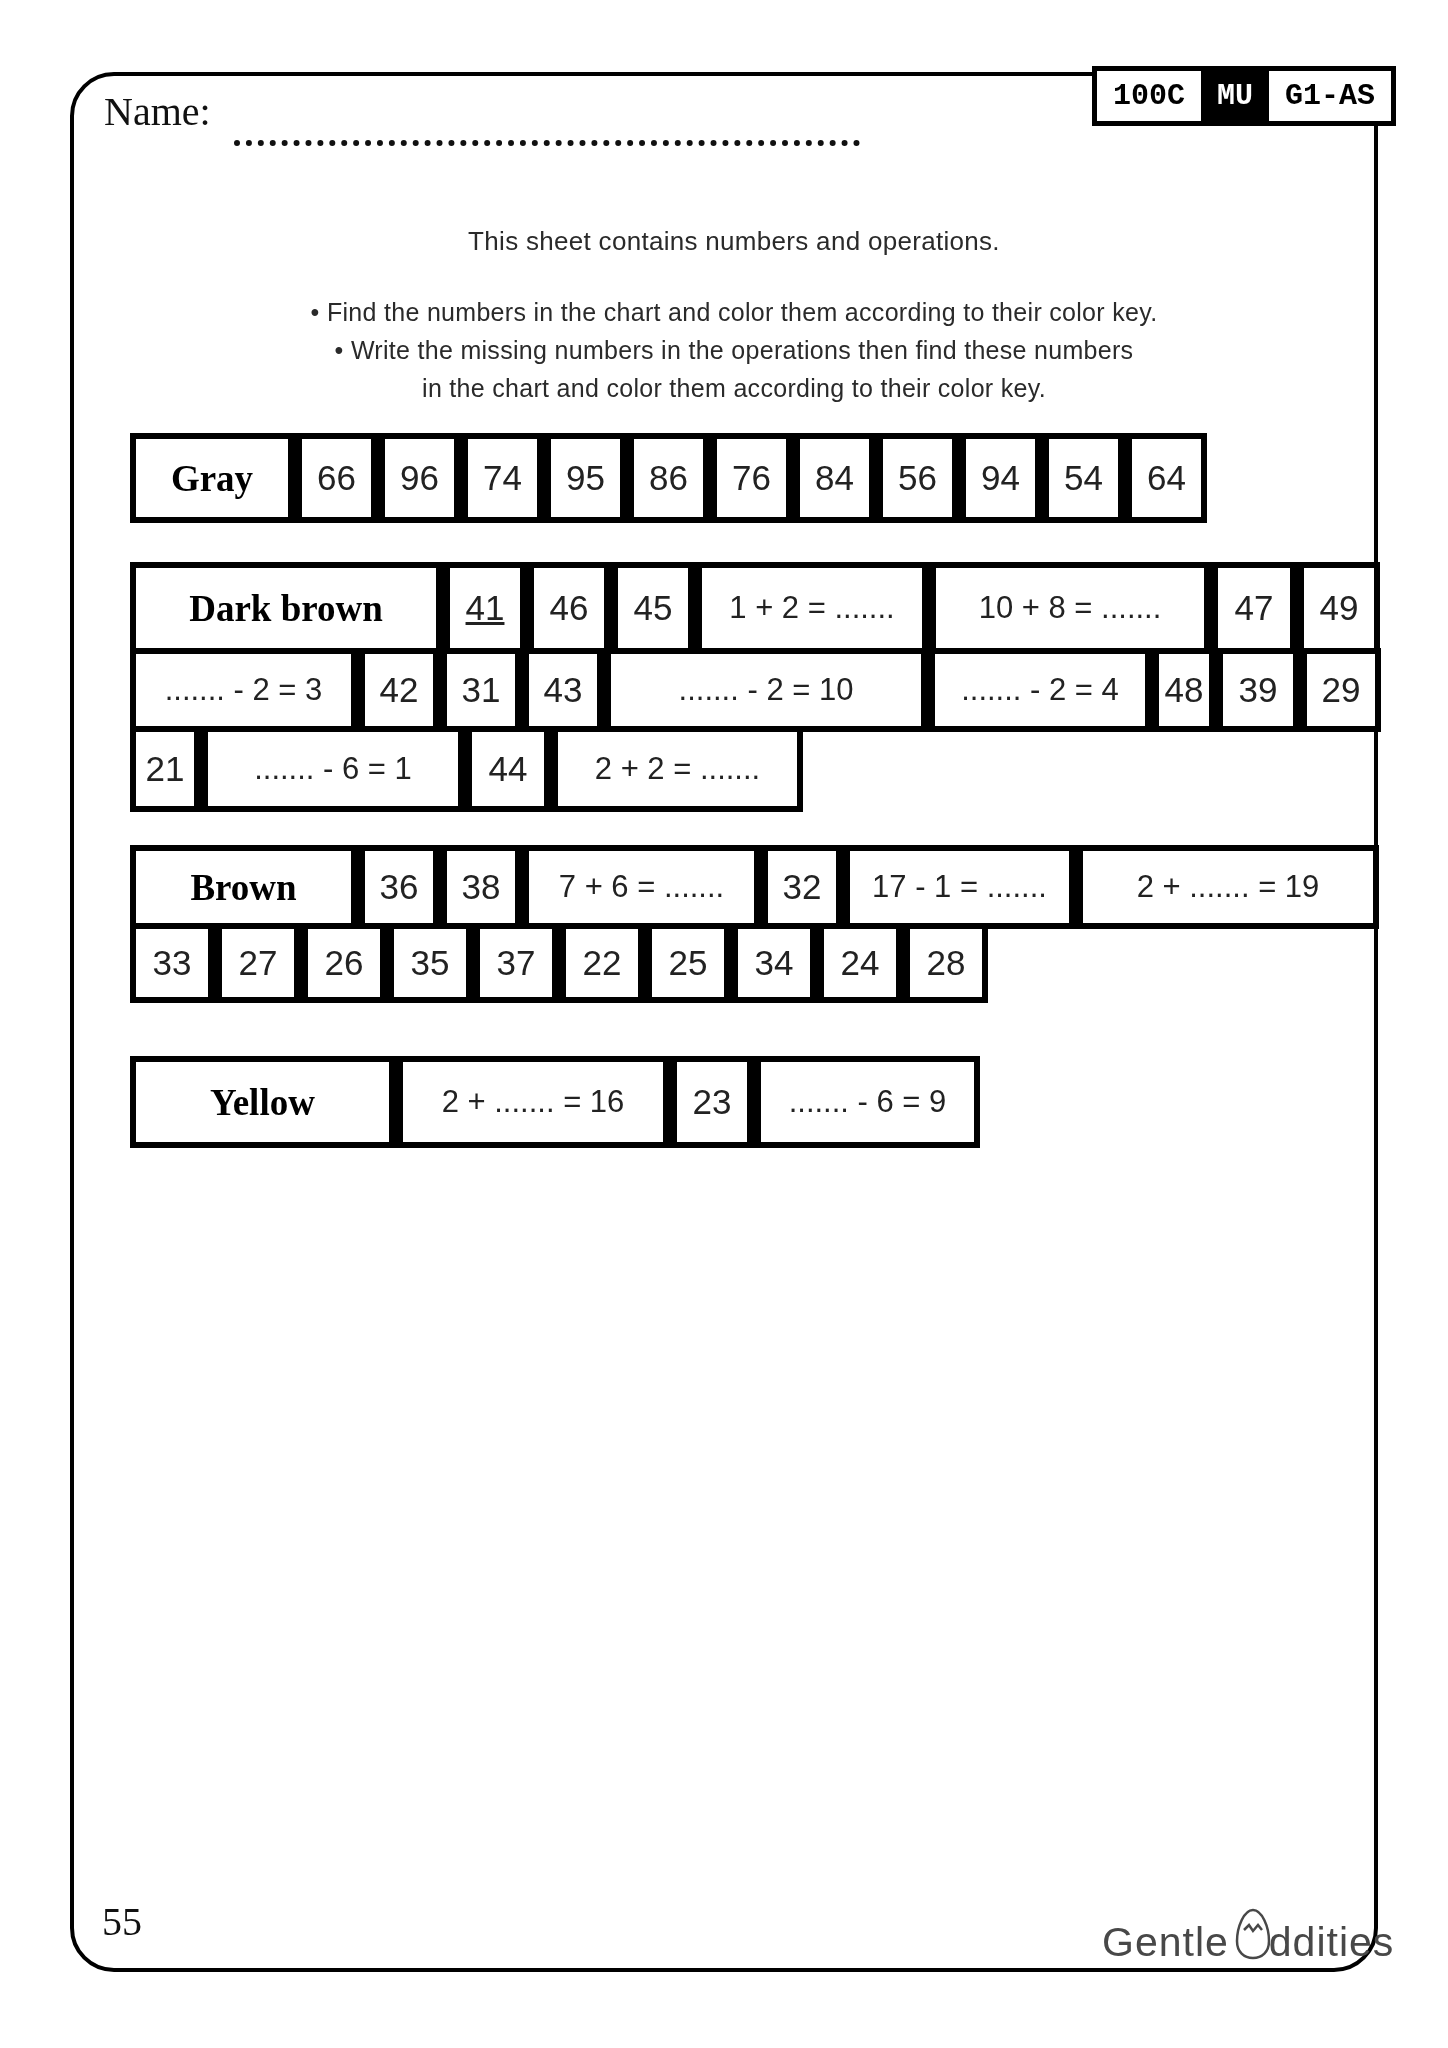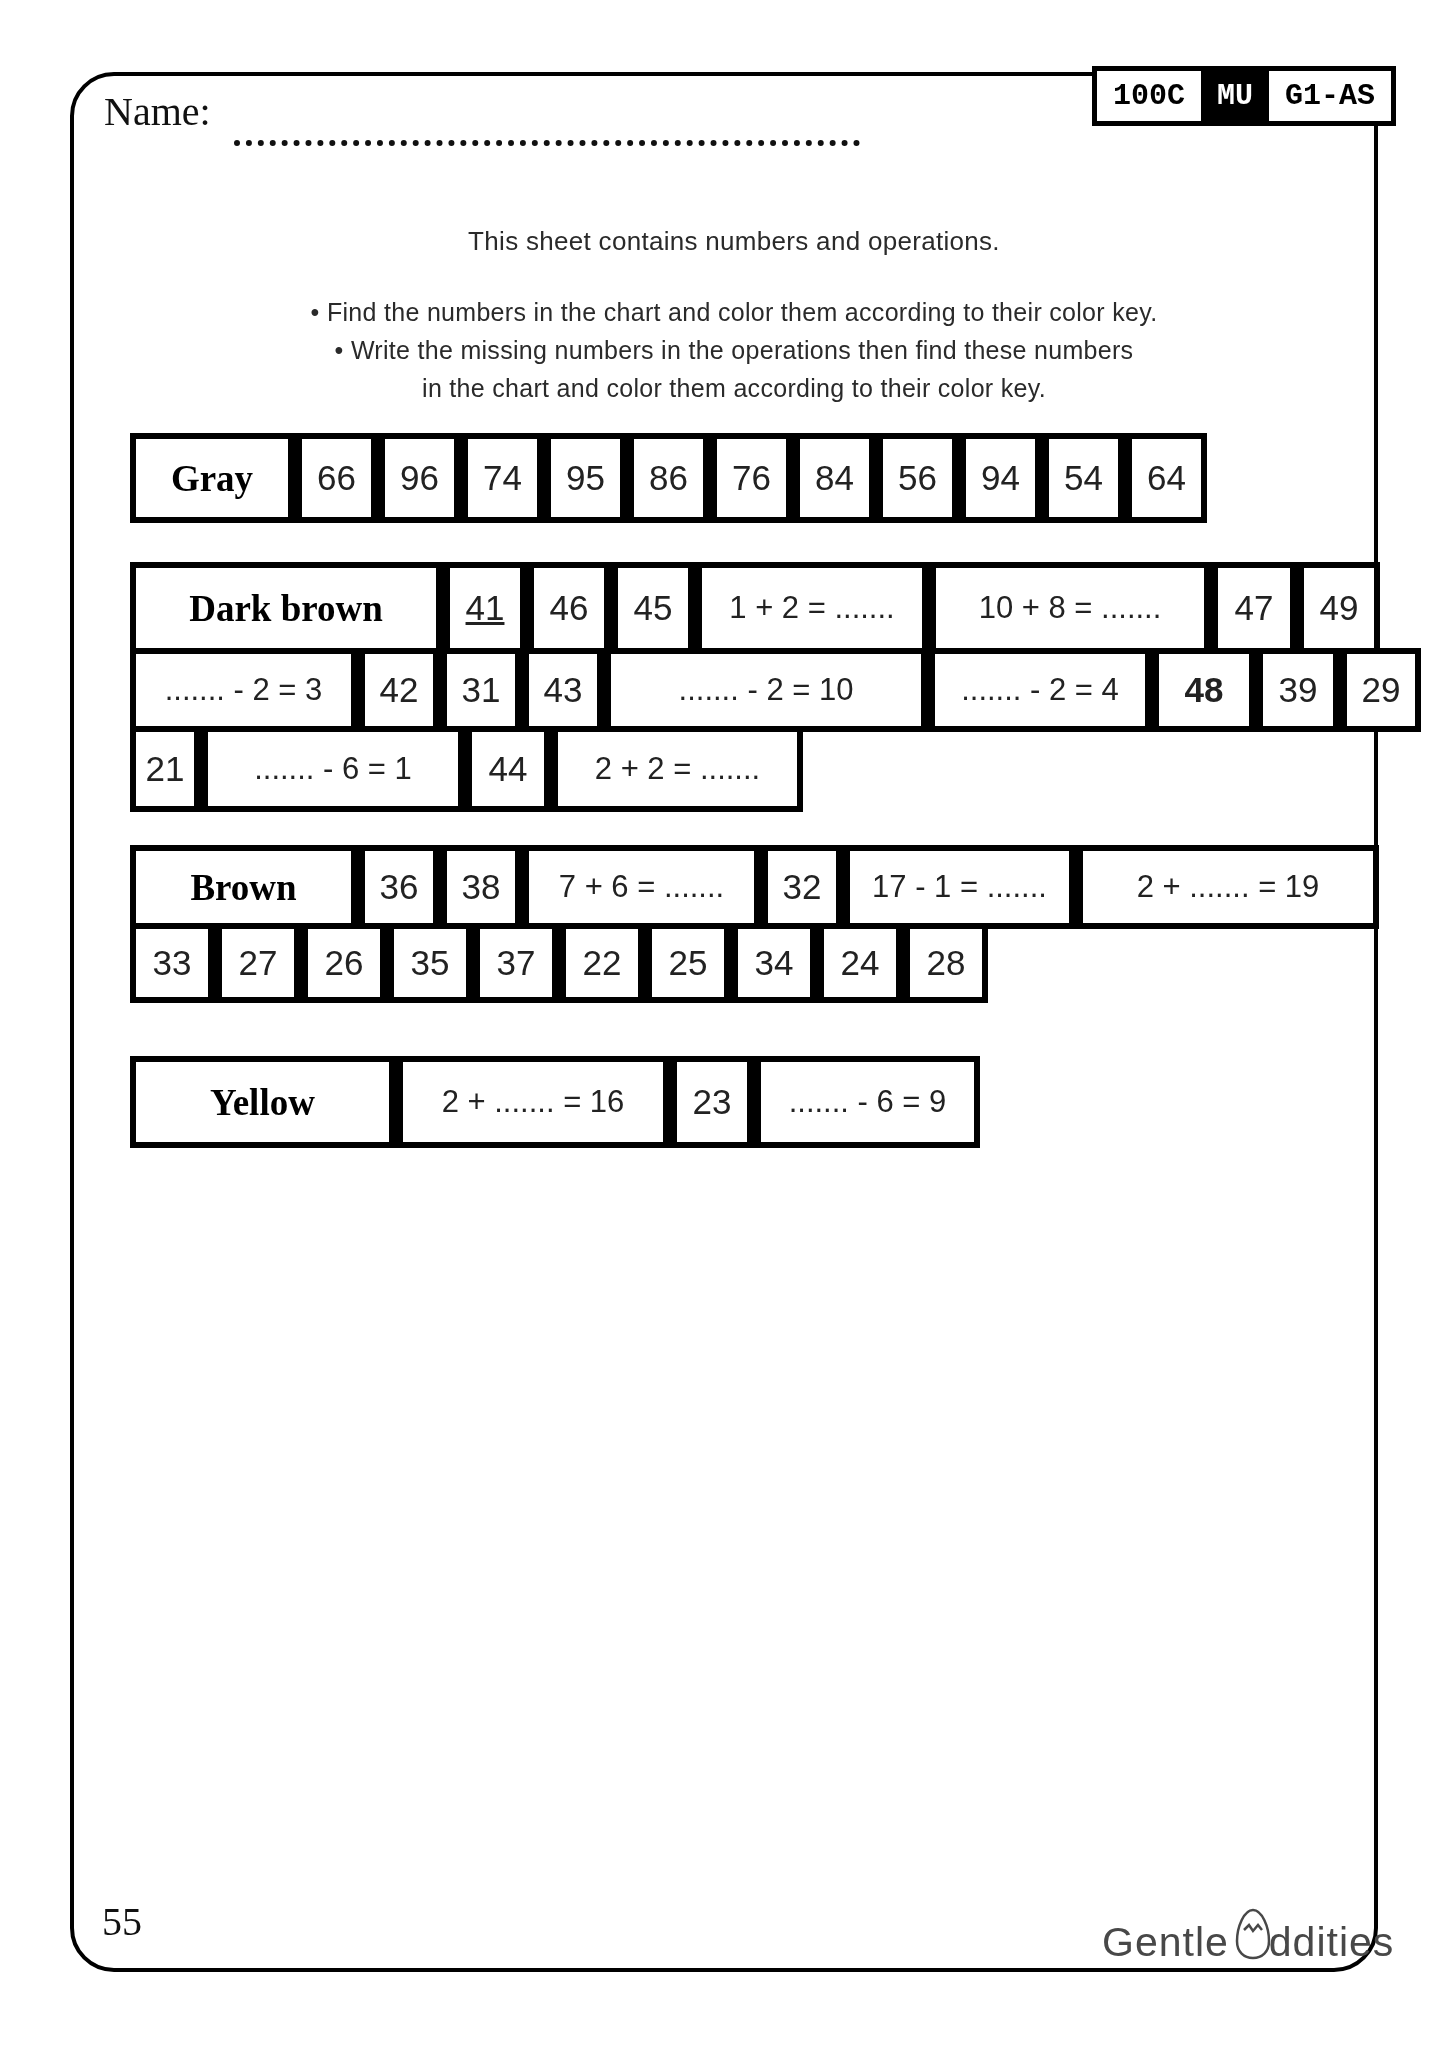--- a/index.html
+++ b/index.html
@@ -85,21 +85,21 @@
       <div class="cell" style="width: 72px;">47</div>
       <div class="cell" style="width: 70px;">49</div>
     </div>
   <div class="trow" style="left:130px;top:648px;height:72px;">
       <div class="cell op" style="width: 215px;">....... - 2 = 3</div>
       <div class="cell" style="width: 68px;">42</div>
       <div class="cell" style="width: 68px;">31</div>
       <div class="cell" style="width: 68px;">43</div>
       <div class="cell op" style="width: 310px;">....... - 2 = 10</div>
       <div class="cell op" style="width: 210px;">....... - 2 = 4</div>
-      <div class="cell" style="width: 90px; font-weight: bold;">48</div>
+      <div class="cell" style="width: 50px;">48</div>
       <div class="cell" style="width: 70px;">39</div>
       <div class="cell" style="width: 68px;">29</div>
     </div>
   <div class="trow" style="left:130px;top:726px;height:74px;">
       <div class="cell" style="width: 58px;">21</div>
       <div class="cell op" style="width: 250px;">....... - 6 = 1</div>
       <div class="cell" style="width: 72px;">44</div>
       <div class="cell op" style="width: 239px;">2 + 2 = .......</div>
     </div>
 

